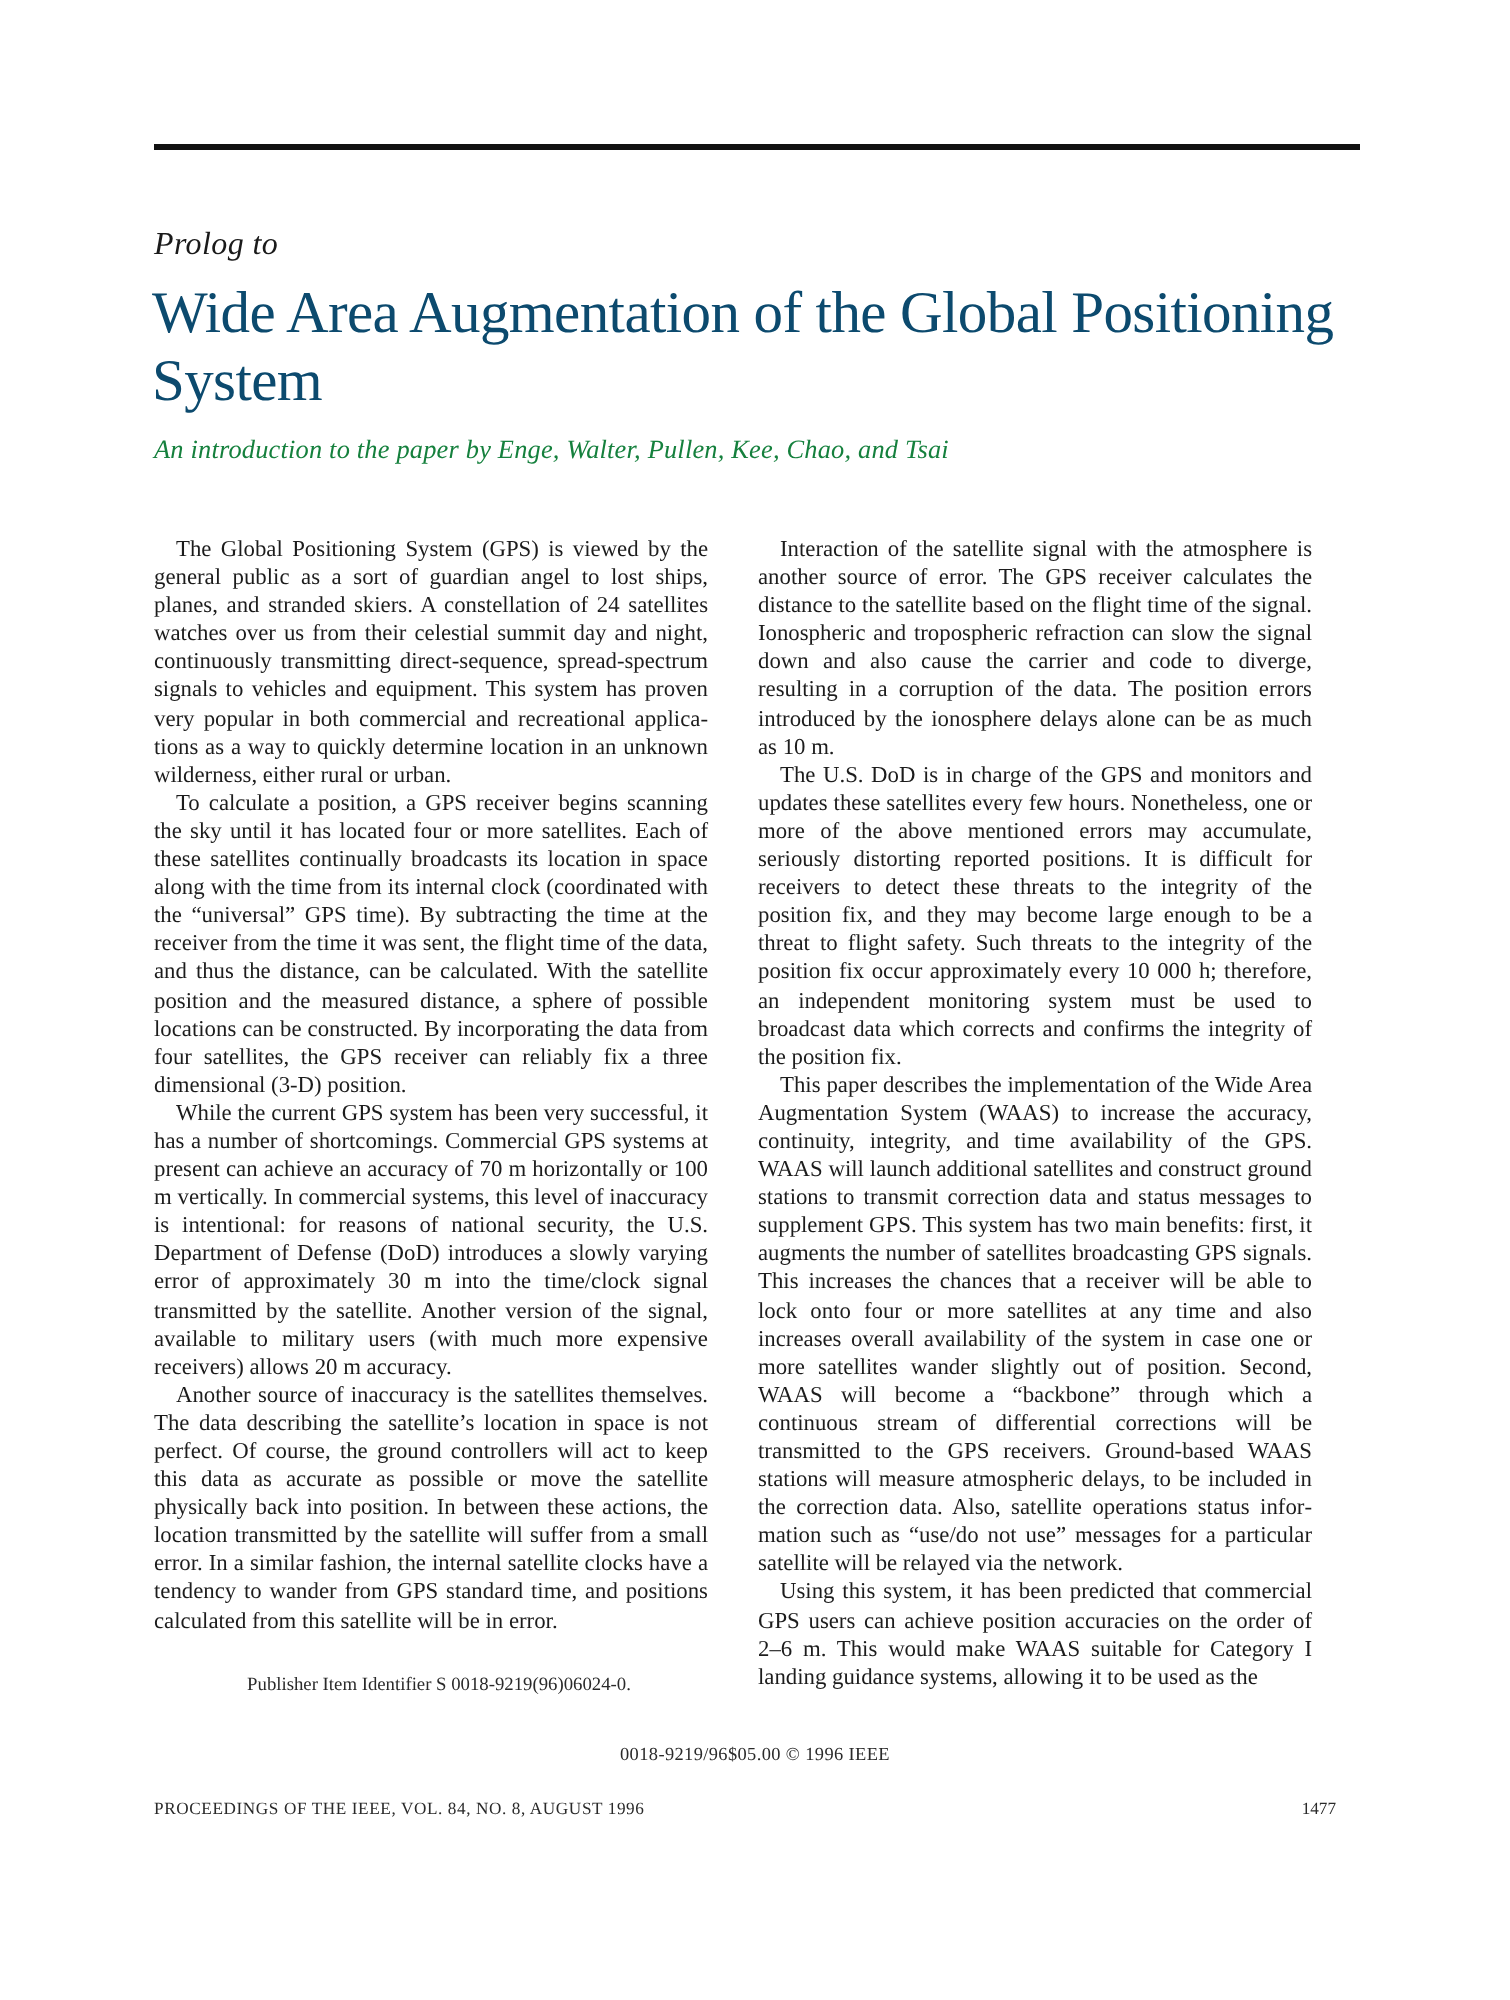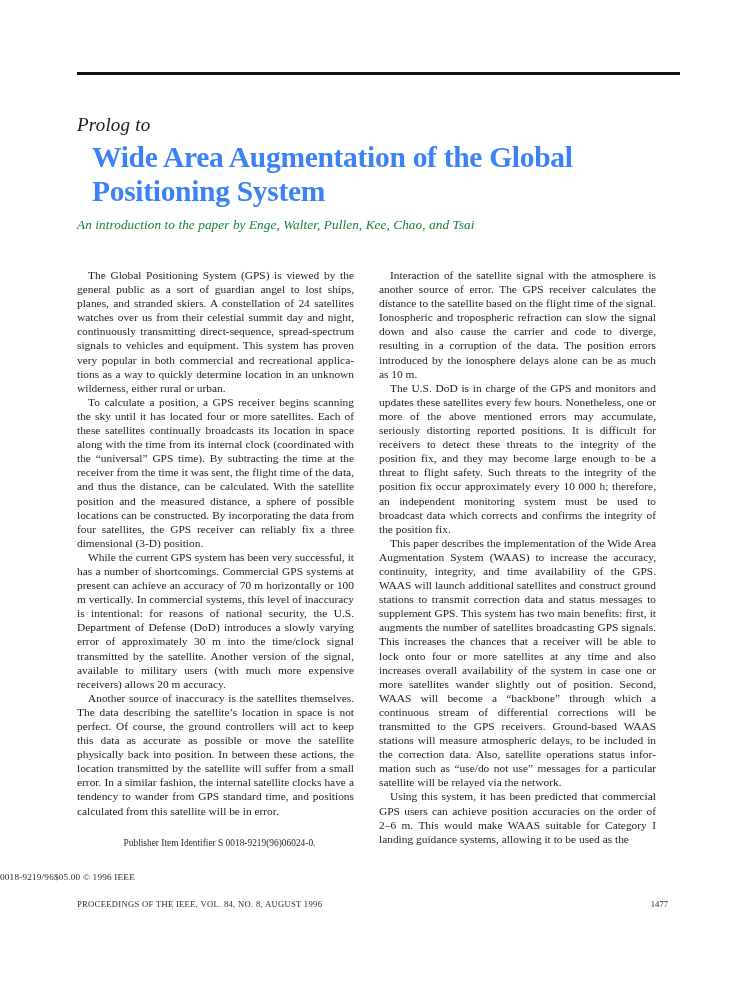--- a/index.html
+++ b/index.html
@@ -21,33 +21,33 @@
       top: 72px;
       width: 603px;
       height: 3px;
       background: #111;
     }
     .kicker {
       position: absolute;
       left: 77px;
       top: 114px;
       font-style: italic;
-      font-size: 19px;
+      font-size: 16px;
       color: #1a1a1a;
       letter-spacing: 0.2px;
     }
     .title {
       position: absolute;
-      left: 92px;
+      left: 76px;
       top: 140px;
       width: 620px;
-      font-weight: bold;
+      font-weight: normal;
       font-size: 29.5px;
       line-height: 34px;
-      color: #3b82f6;
+      color: #0c4a6e;
       letter-spacing: -0.3px;
       margin: 0;
     }
     .subtitle {
       position: absolute;
       left: 77px;
       top: 217px;
       font-style: italic;
       font-size: 13.2px;
       color: #15803d;
@@ -74,20 +74,21 @@
       font-size: 9.4px;
       text-indent: 8px !important;
       color: #2a2a2a;
       text-align: center;
     }
     .copyright {
       position: absolute;
       top: 872px;
       left: 0;
       width: 755px;
+      text-align: center;
       font-size: 9.2px;
       color: #2a2a2a;
       letter-spacing: 0.2px;
     }
     .footer-journal {
       position: absolute;
       left: 77px;
       top: 899px;
       font-size: 8.6px;
       color: #2a2a2a;

